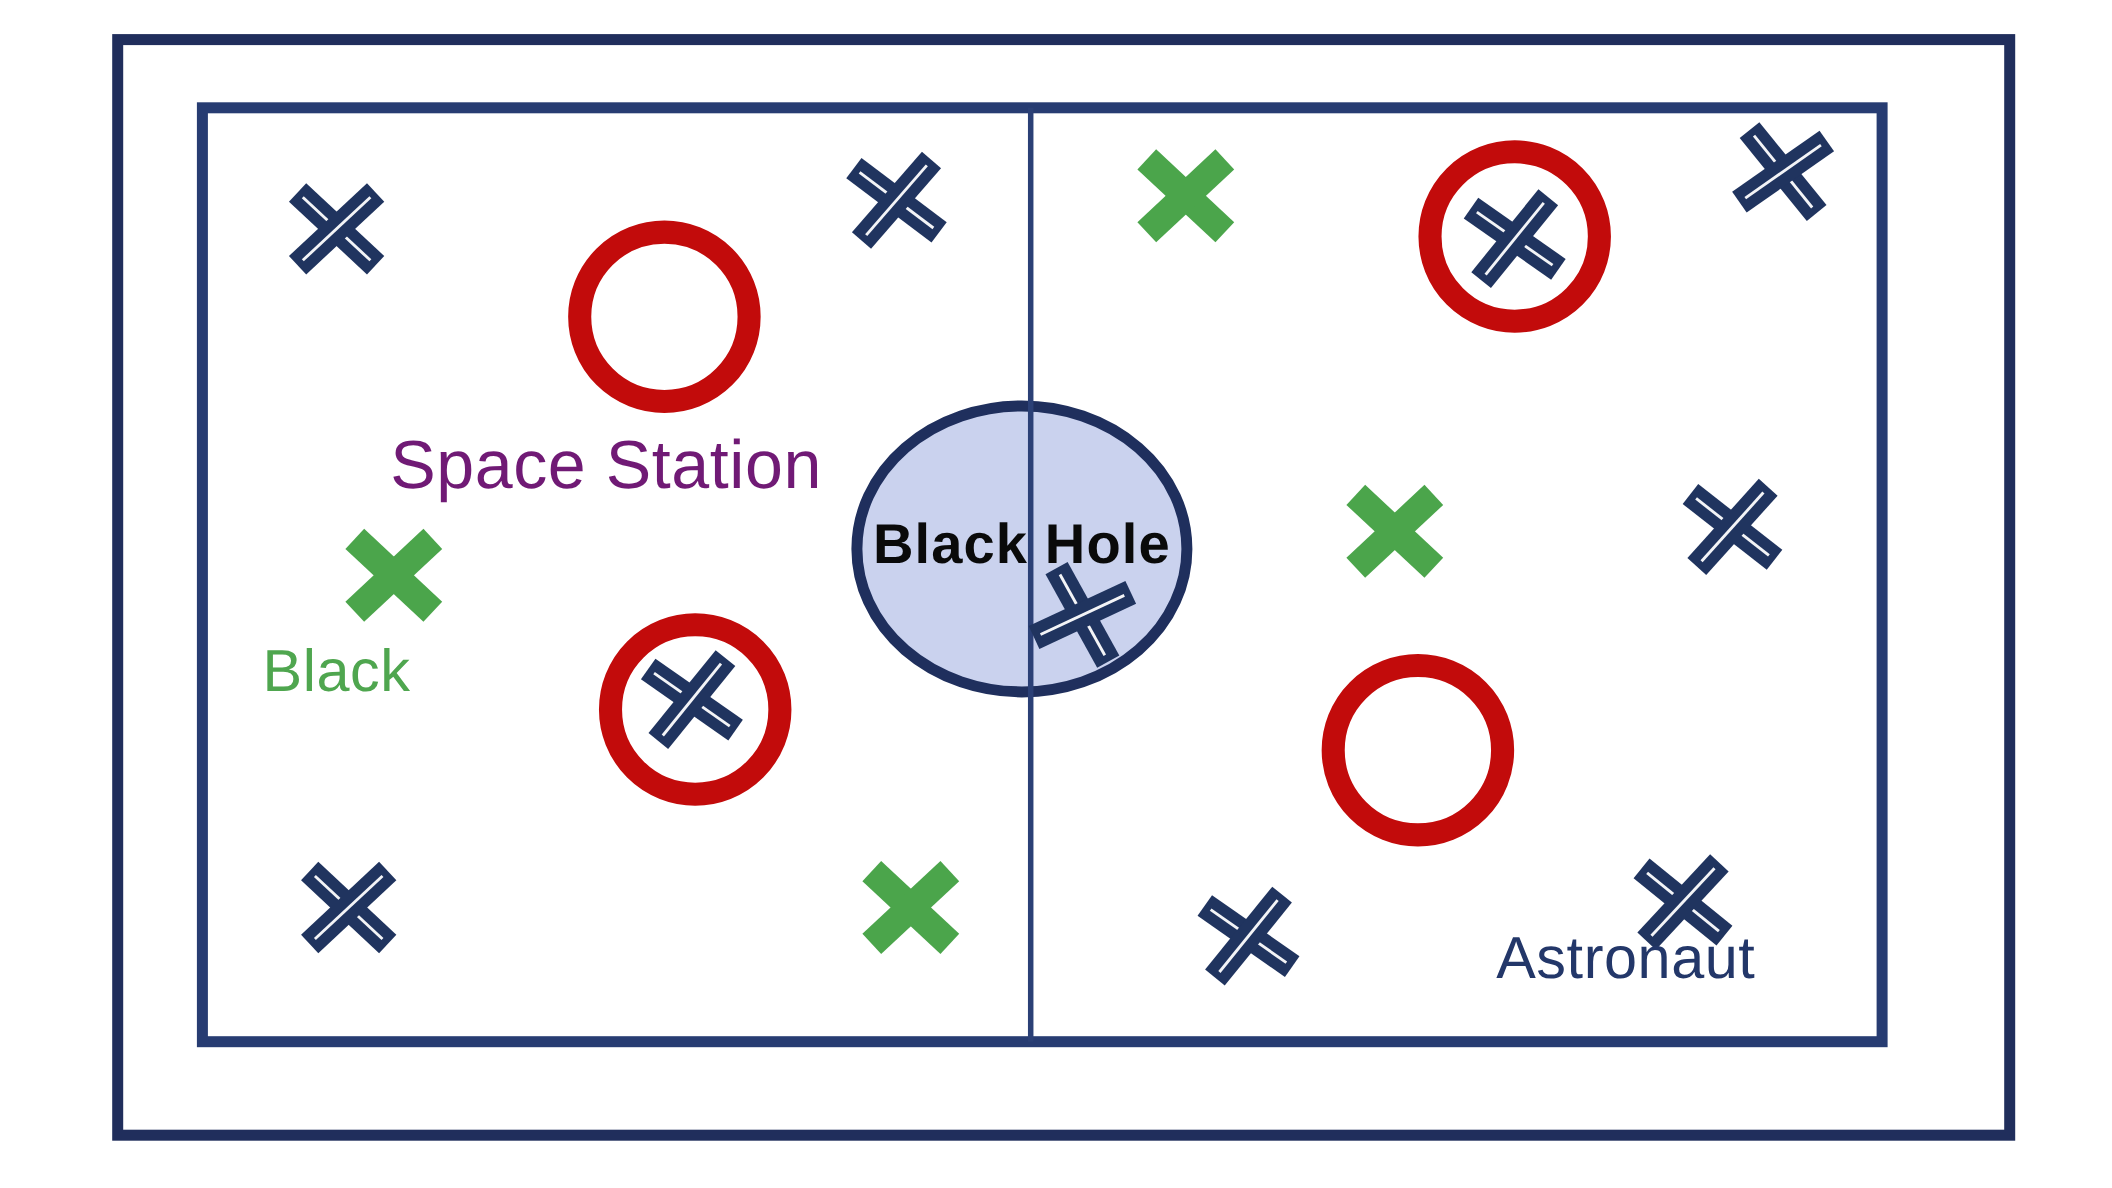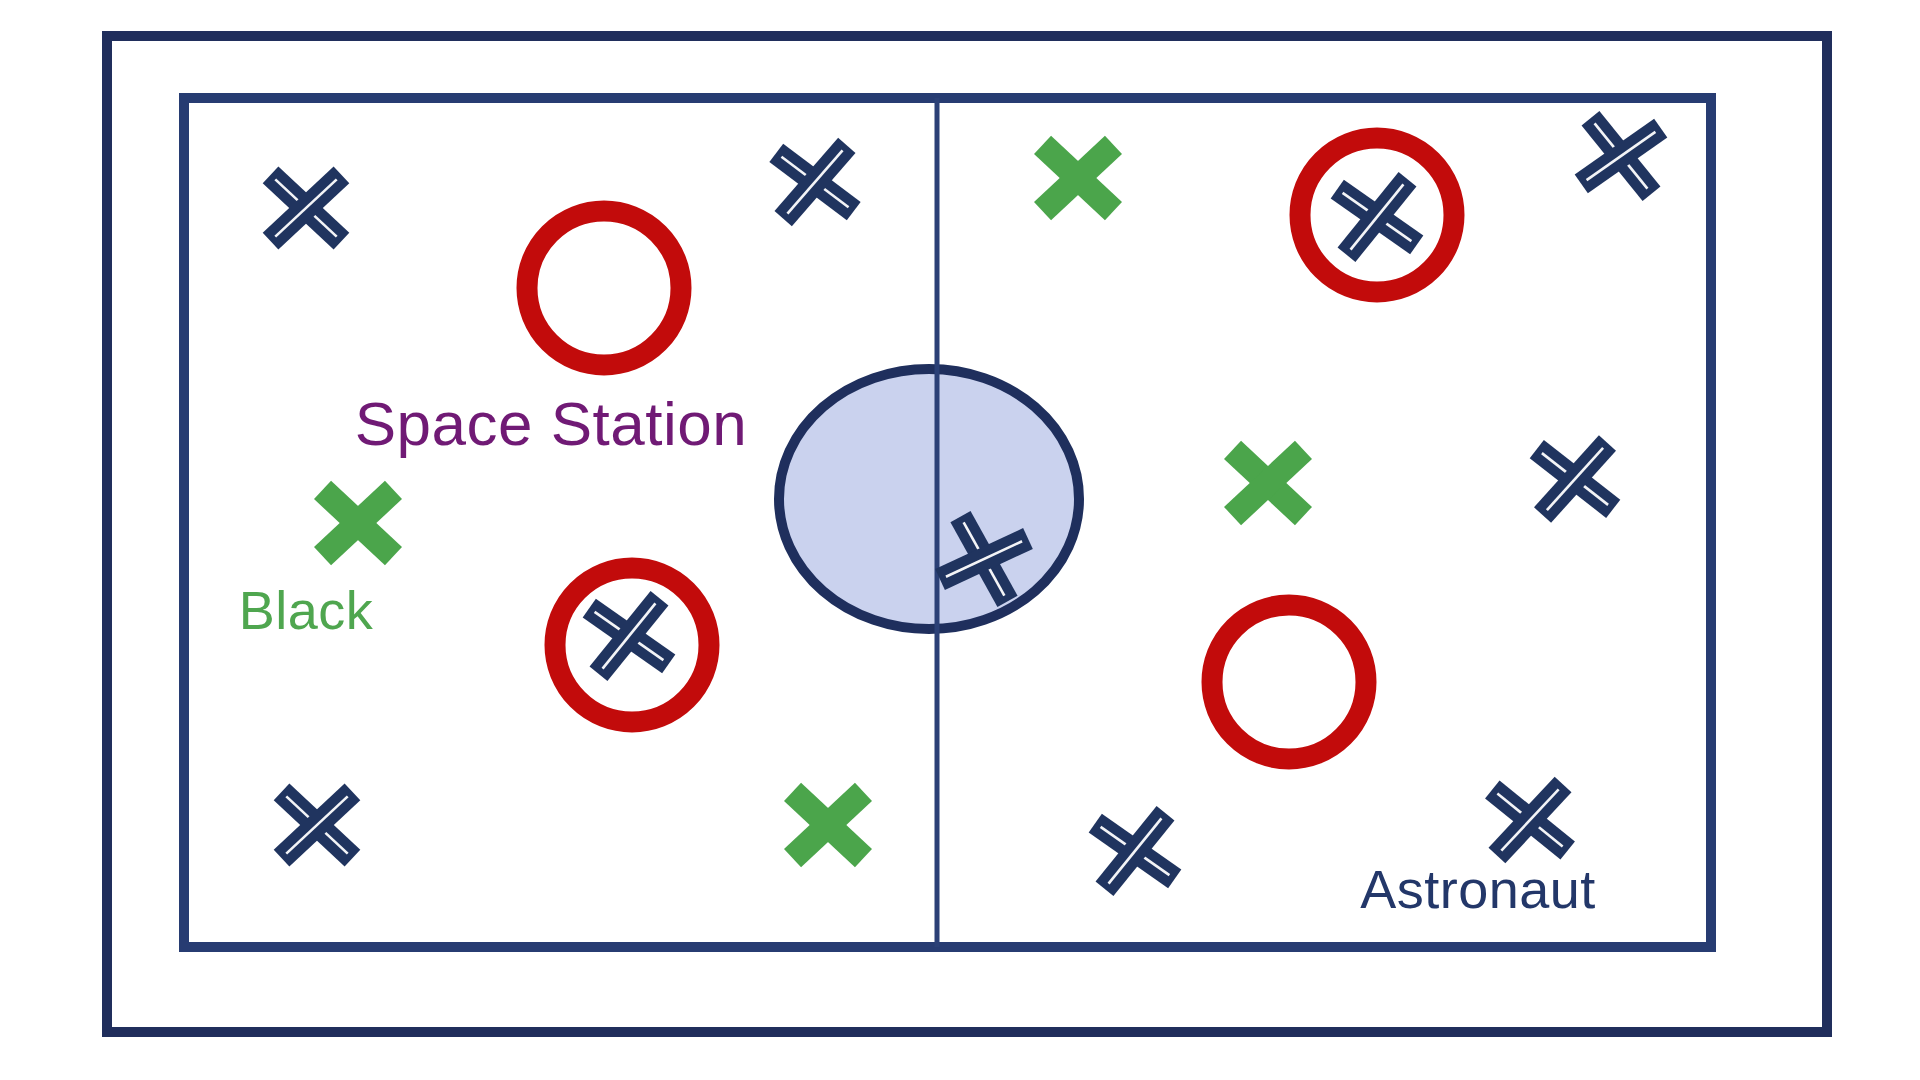--- a/index.html
+++ b/index.html
@@ -181,16 +181,17 @@
         <g transform="rotate(-43)">
           <rect x="-48.5" y="-12.5" width="97" height="25" fill="#4ba54b"></rect>
         </g>
       </g>
     </svg>
 
   <div class="map-label" style="left: 551px; top: 412px; font-size: 62px; color: #701a75; font-weight: 400; margin-top: 12px;">Space Station</div>
 
   <div class="map-label" style="left: 306px; top: 610px; font-size: 54px; color: rgb(79, 166, 79); font-weight: 400;">Black</div>
 
-  <div class="map-label" style="left: 1478px; top: 889px; font-size: 54px; color: rgb(35, 55, 105); font-weight: 400;">Astronaut</div>
+  <div class="map-label" style="left: 1478px; top: 871px; font-size: 54px; color: rgb(35, 55, 105); font-weight: 400;">Astronaut</div>
 
+  <div class="map-label bold" style="left: 929px; top: 494px; font-size: 51px; color: rgb(10, 10, 10); font-weight: 700;">Black Hole</div>
 
 </div>
 
 </body></html>

